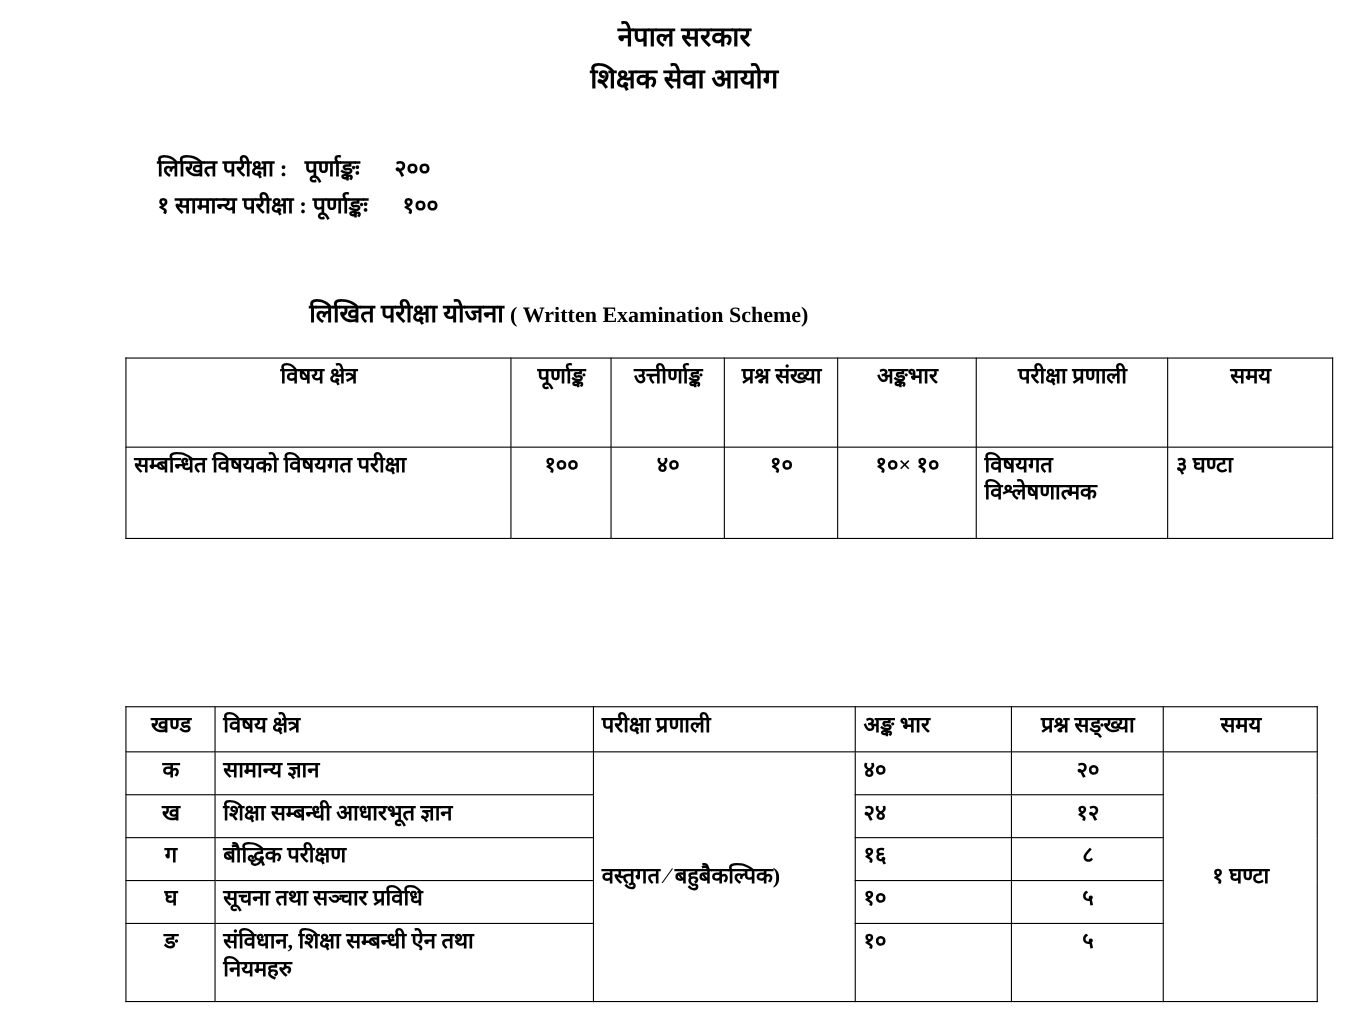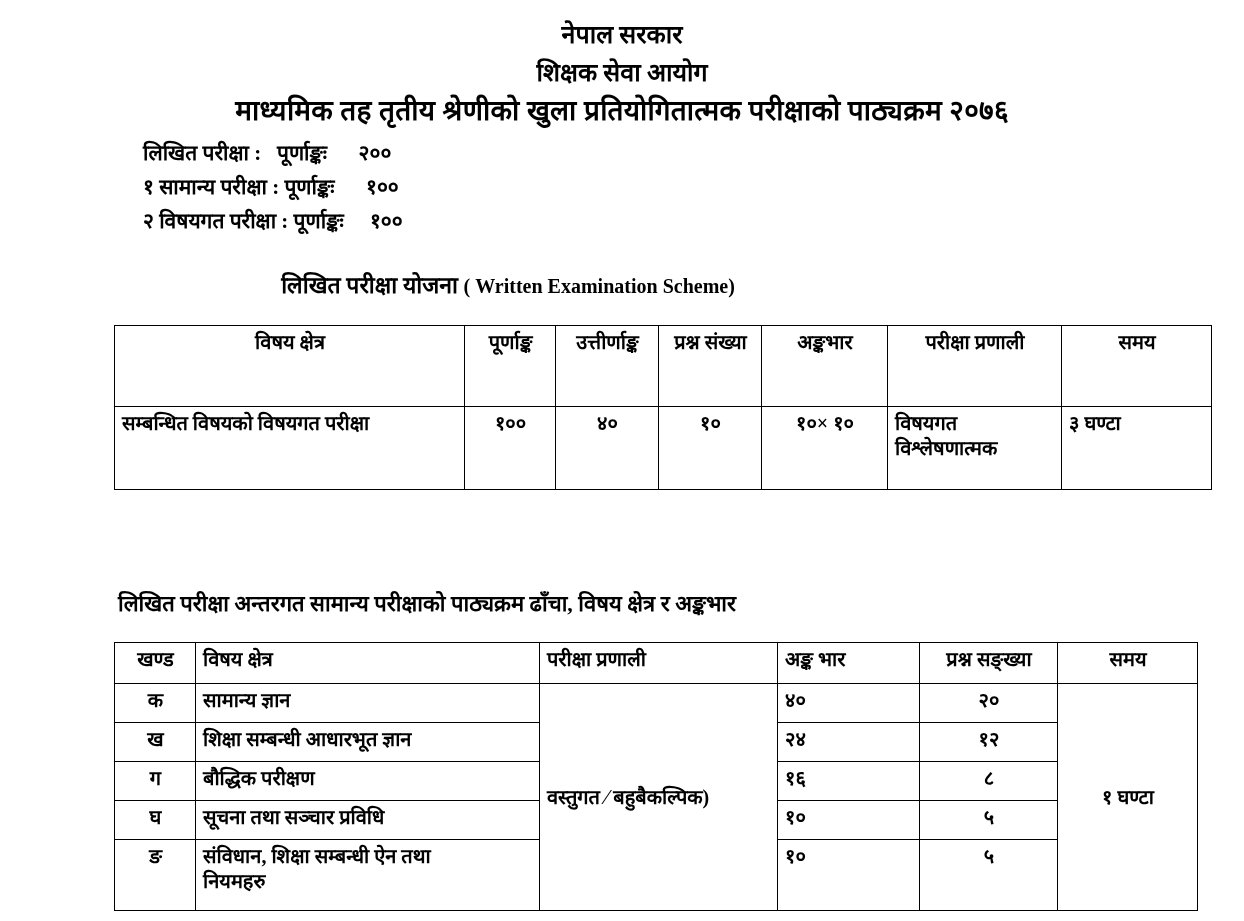--- a/index.html
+++ b/index.html
@@ -127,27 +127,25 @@
 
   .nowrap { white-space: nowrap; }
 </style>
 </head>
 <body>
 
 <div class="page">
 
   <div class="head-line" id="hd-comm">शिक्षक सेवा आयोग</div>
   <div class="head-line" id="hd-gov">नेपाल सरकार</div>
-  <div class="head-line" id="hd-title">माध्यमिक तह तृतीय श्रेणीको खुला प्रतियोगितात्मक परीक्षाको पाठ्यक्रम  २०७६</div>
 
   <div class="info-line" id="info-0"><span class="info-label">लिखित परीक्षा :</span>   <span class="info-mid">पूर्णाङ्कः</span>      <span class="info-val">२००</span></div>
 
   <div class="info-line" id="info-1"><span class="info-label">१ सामान्य परीक्षा :</span> <span class="info-mid">पूर्णाङ्कः</span>      <span class="info-val">१००</span></div>
 
-  <div class="info-line" id="info-2"><span class="info-label">२ विषयगत परीक्षा :</span> <span class="info-mid">पूर्णाङ्कः</span>     <span class="info-val">१००</span></div>
 
   <div id="scheme-title"><span class="np">लिखित परीक्षा योजना</span> <span class="en">(  Written Examination Scheme)</span></div>
 
   <table class="doc-table" id="table-scheme">
     <tbody>
       <tr class="hdr">
         <td class="c-subject">विषय क्षेत्र</td>
         <td class="c-full">पूर्णाङ्क</td>
         <td class="c-pass">उत्तीर्णाङ्क</td>
         <td class="c-qn">प्रश्न संख्या</td>
@@ -167,21 +165,20 @@
         <td class="c-weight nowrap">१०× १०</td>
         <td class="c-system">
           <div>विषयगत</div>
           <div>विश्लेषणात्मक</div>
         </td>
         <td class="c-time">३ घण्टा</td>
       </tr>
     </tbody>
   </table>
 
-  <div id="mid-note">लिखित परीक्षा अन्तरगत सामान्य परीक्षाको पाठ्यक्रम ढाँचा, विषय क्षेत्र र अङ्कभार</div>
 
   <table class="doc-table" id="table-general">
     <tbody>
       <tr class="ghdr">
         <td class="g-khanda">खण्ड</td>
         <td class="g-area">विषय क्षेत्र</td>
         <td class="g-system">परीक्षा प्रणाली</td>
         <td class="g-marks">अङ्क भार</td>
         <td class="g-qcount">प्रश्न सङ्ख्या</td>
         <td class="g-time">समय</td>

